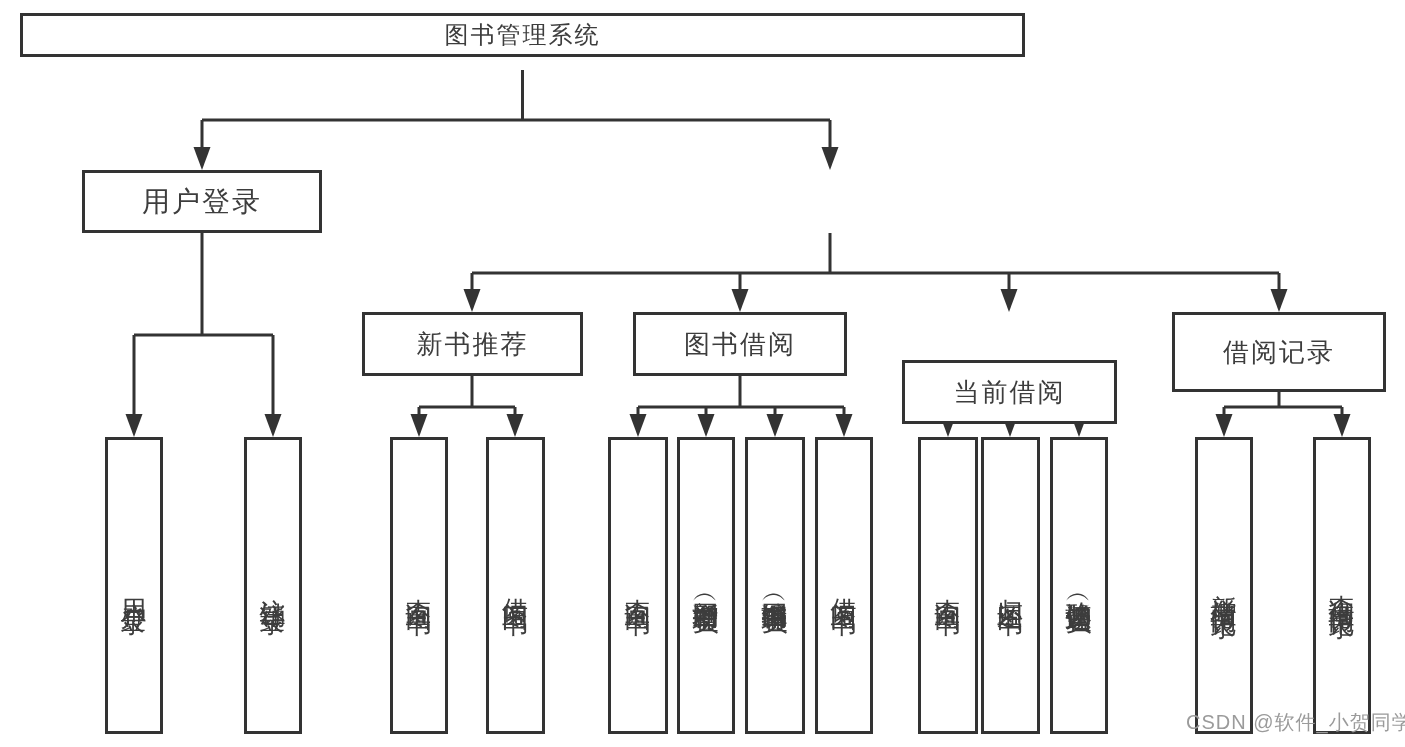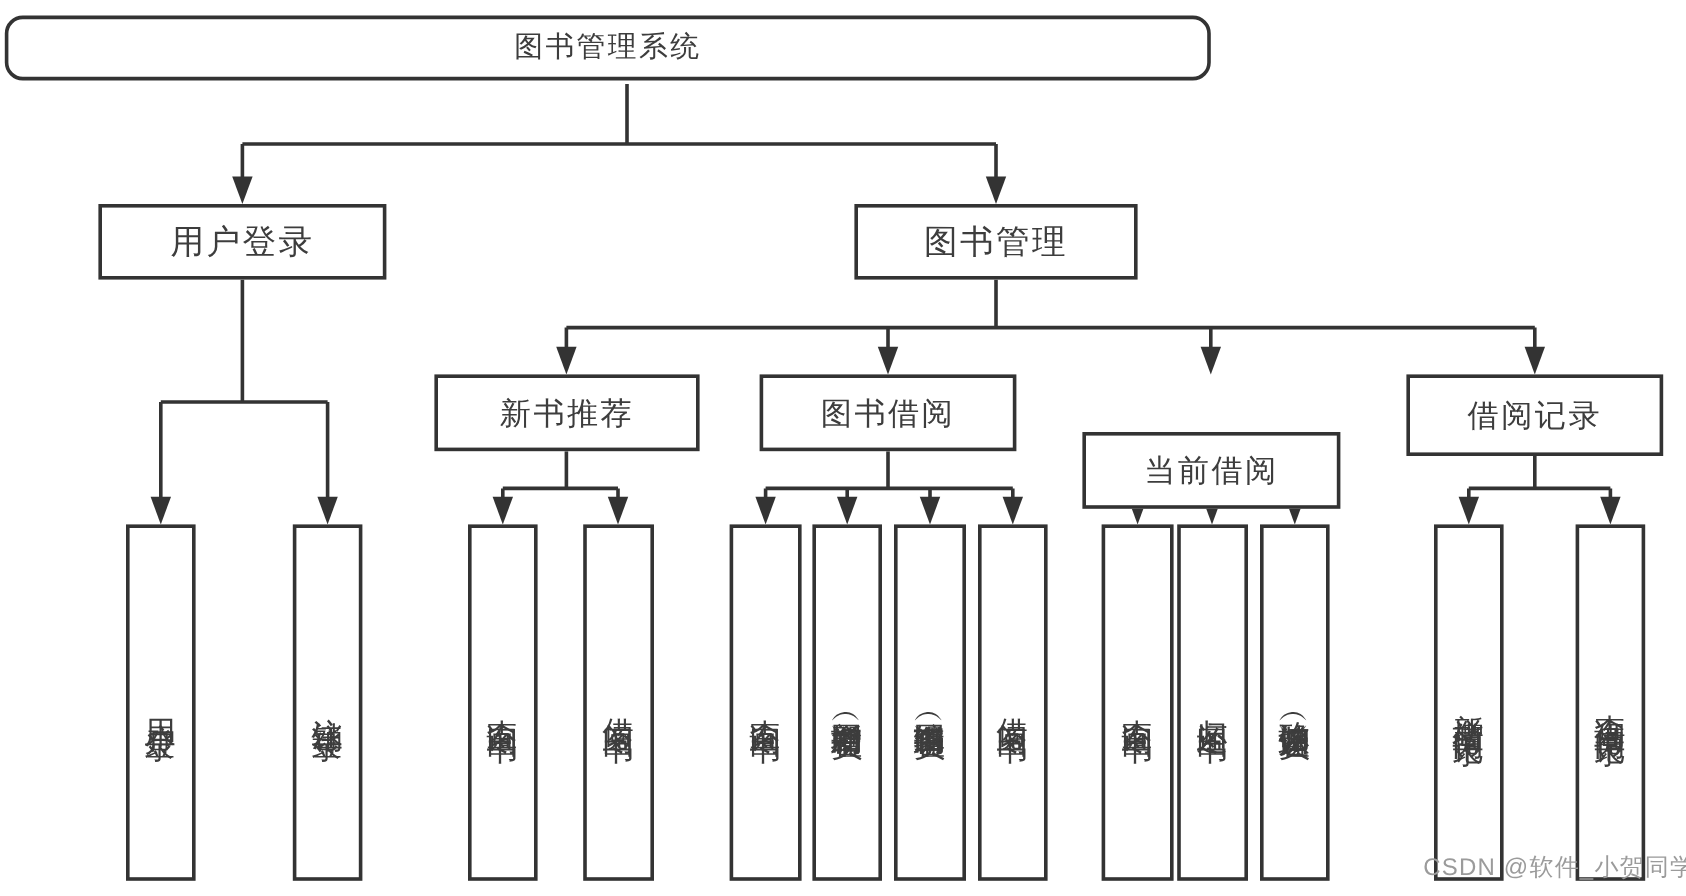--- a/index.html
+++ b/index.html
@@ -74,29 +74,28 @@
       <polygon points="766.5,414 783.5,414 775,437"></polygon>
       <polygon points="835.5,414 852.5,414 844,437"></polygon>
       <polygon points="939.5,414 956.5,414 948,437"></polygon>
       <polygon points="1001.5,414 1018.5,414 1010,437"></polygon>
       <polygon points="1070.5,414 1087.5,414 1079,437"></polygon>
       <polygon points="1215.5,414 1232.5,414 1224,437"></polygon>
       <polygon points="1333.5,414 1350.5,414 1342,437"></polygon>
     </g>
   </svg>
 
-  <div class="node h-box root-box" style="left:4px;top:13px;width:1005px;height:54px;border-radius:15px;">图书管理系统</div>
+  <div class="node h-box root-box" style="left:20px;top:13px;width:1005px;height:44px;">图书管理系统</div>
 
   <div class="node h-box l2-box" style="left:82px;top:170px;width:240px;height:63px;">用户登录</div>
-  <div class="node h-box l2-box" style="left:712px;top:170px;width:236px;height:63px;">图书管理</div>
 
   <div class="node h-box l3-box" style="left:633px;top:312px;width:214px;height:64px;">图书借阅</div>
   <div class="node h-box l3-box" style="left:362px;top:312px;width:221px;height:64px;">新书推荐</div>
   <div class="node h-box l3-box" style="left:902px;top:312px;width:215px;height:64px;margin-top:48px;">当前借阅</div>
-  <div class="node h-box l3-box" style="left:1172px;top:312px;width:214px;height:68px;">借阅记录</div>
+  <div class="node h-box l3-box" style="left:1172px;top:312px;width:214px;height:80px;">借阅记录</div>
 
   <div class="node v-box" style="left:105px;top:437px;width:58px;height:297px;">用户登录</div>
   <div class="node v-box" style="left:244px;top:437px;width:58px;height:297px;">注销登录</div>
 
   <div class="node v-box" style="left:390px;top:437px;width:58px;height:297px;">查询图书</div>
   <div class="node v-box" style="left:486px;top:437px;width:59px;height:297px;">借阅图书</div>
 
   <div class="node v-box" style="left:608px;top:437px;width:60px;height:297px;">查询图书</div>
   <div class="node v-box long" style="left:677px;top:437px;width:58px;height:297px;">新增图书（管理员）</div>
   <div class="node v-box long" style="left:745px;top:437px;width:60px;height:297px;">编辑图书（管理员）</div>

